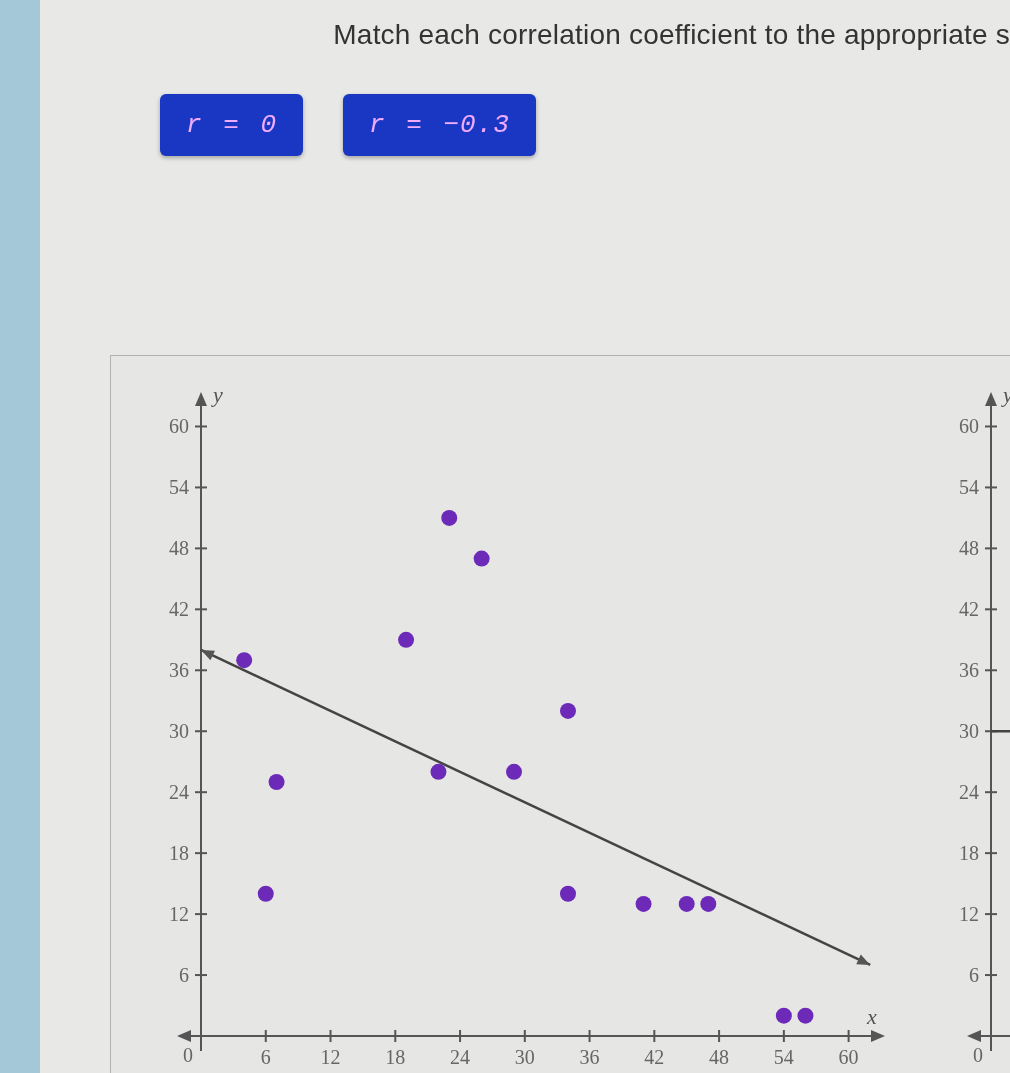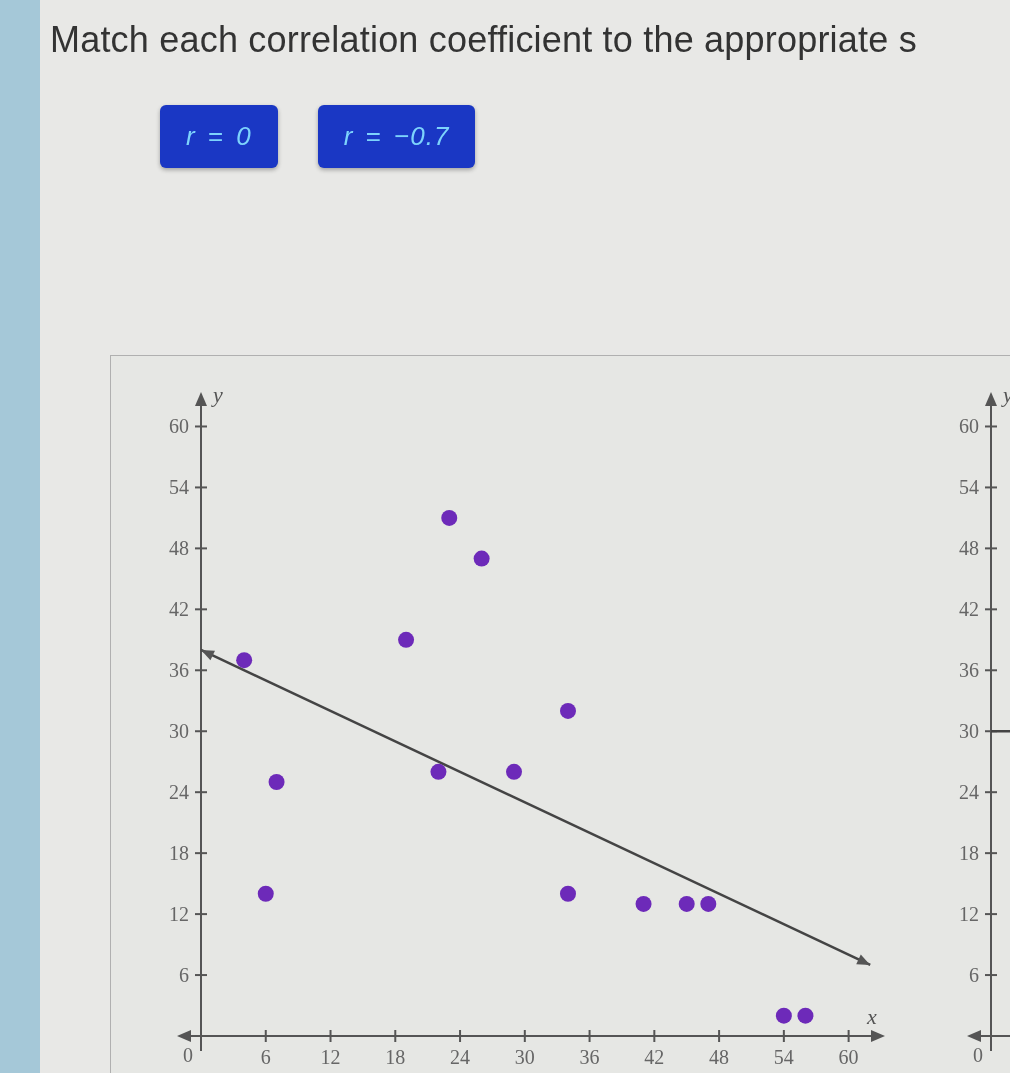--- a/index.html
+++ b/index.html
@@ -13,43 +13,45 @@
     position: relative;
   }
   .content {
     position: absolute;
     left: 50px;
     top: 15px;
     right: 0;
     bottom: 0;
   }
   .question-text {
-    font-size: 36px;
+    font-size: 28px;
     color: #333;
     line-height: 1.4;
     margin: 0 0 40px 0;
     letter-spacing: 0.2px;
+    text-align: right;
   }
   .buttons {
     display: flex;
     gap: 40px;
     margin-left: 110px;
     margin-bottom: 30px;
   }
   .btn {
     background: #1a37c4;
-    color: #7dd3fc;
+    color: #f0abfc;
     font-size: 26px;
     padding: 16px 26px;
     border-radius: 6px;
     box-shadow: 0 2px 4px rgba(0,0,0,0.3);
     font-style: italic;
     letter-spacing: 1px;
     user-select: none;
     cursor: grab;
+    font-family: Liberation Mono, monospace;
   }
   .btn .var { font-style: italic; }
   .btn .eq { font-style: normal; padding: 0 4px; }
   .chart-zone {
     position: absolute;
     left: 60px;
     top: 340px;
     width: 930px;
     height: 720px;
     border-top: 1px solid #b0b0b0;
@@ -71,21 +73,21 @@
 <div class="content">
   <p class="question-text">
     <span>Match each correlation coefficient to the appropriate s</span><br>
   </p>
 
   <div class="buttons">
     <div class="btn">
       <span class="var">r</span><span class="eq"> = </span><span>0</span>
     </div>
     <div class="btn">
-      <span class="var">r</span><span class="eq"> = </span><span>−0.7</span>
+      <span class="var">r</span><span class="eq"> = </span><span>−0.3</span>
     </div>
   </div>
 
   <div class="chart-zone">
     <svg id="plot1" class="plot" style="left:20px; top:20px;" width="760" height="700">
         <line class="axis-line" x1="70" y1="675" x2="70" y2="20"></line>
         <polygon class="arrow" points="64,30 76,30 70,16"></polygon>
         <line class="axis-line" x1="55" y1="660" x2="750" y2="660"></line>
         <polygon class="arrow" points="740,654 740,666 754,660"></polygon>
         <polygon class="arrow" points="60,654 60,666 46,660"></polygon>

